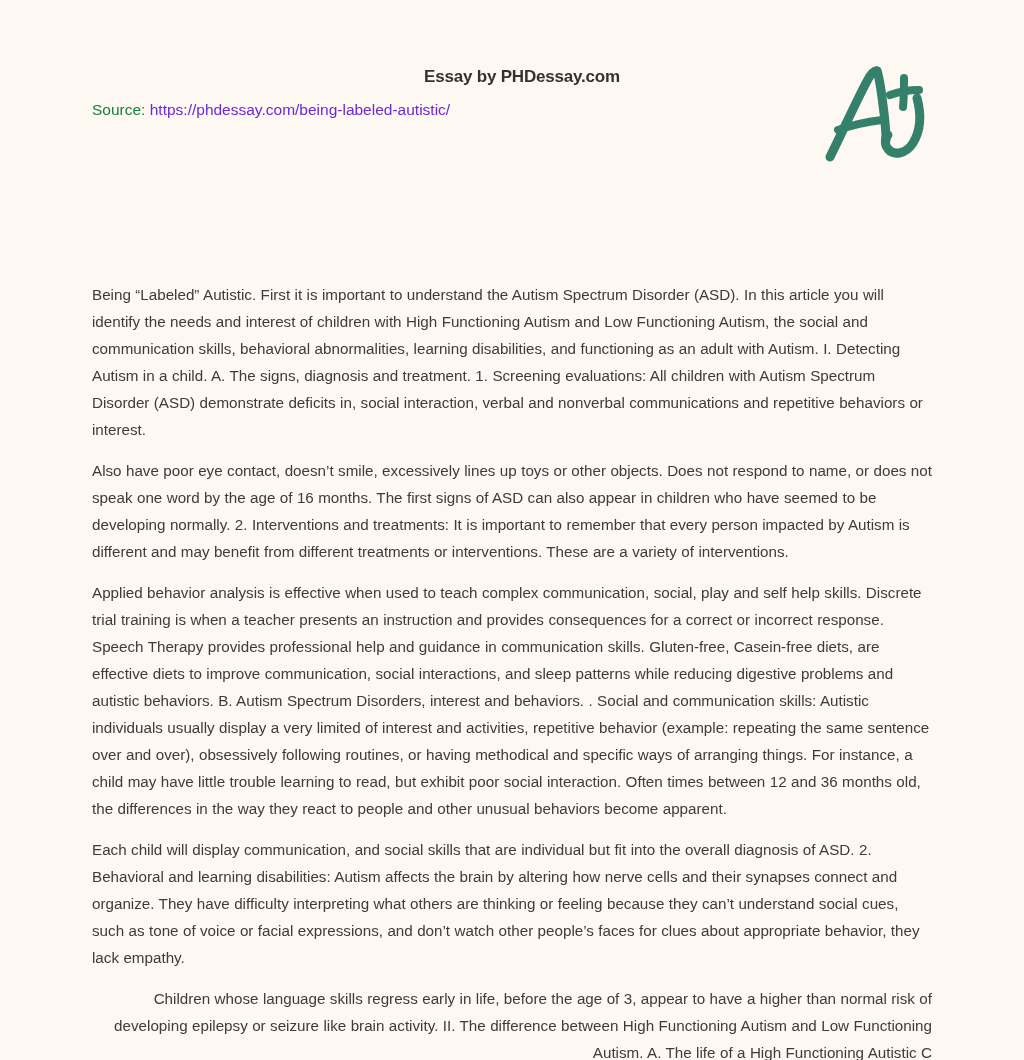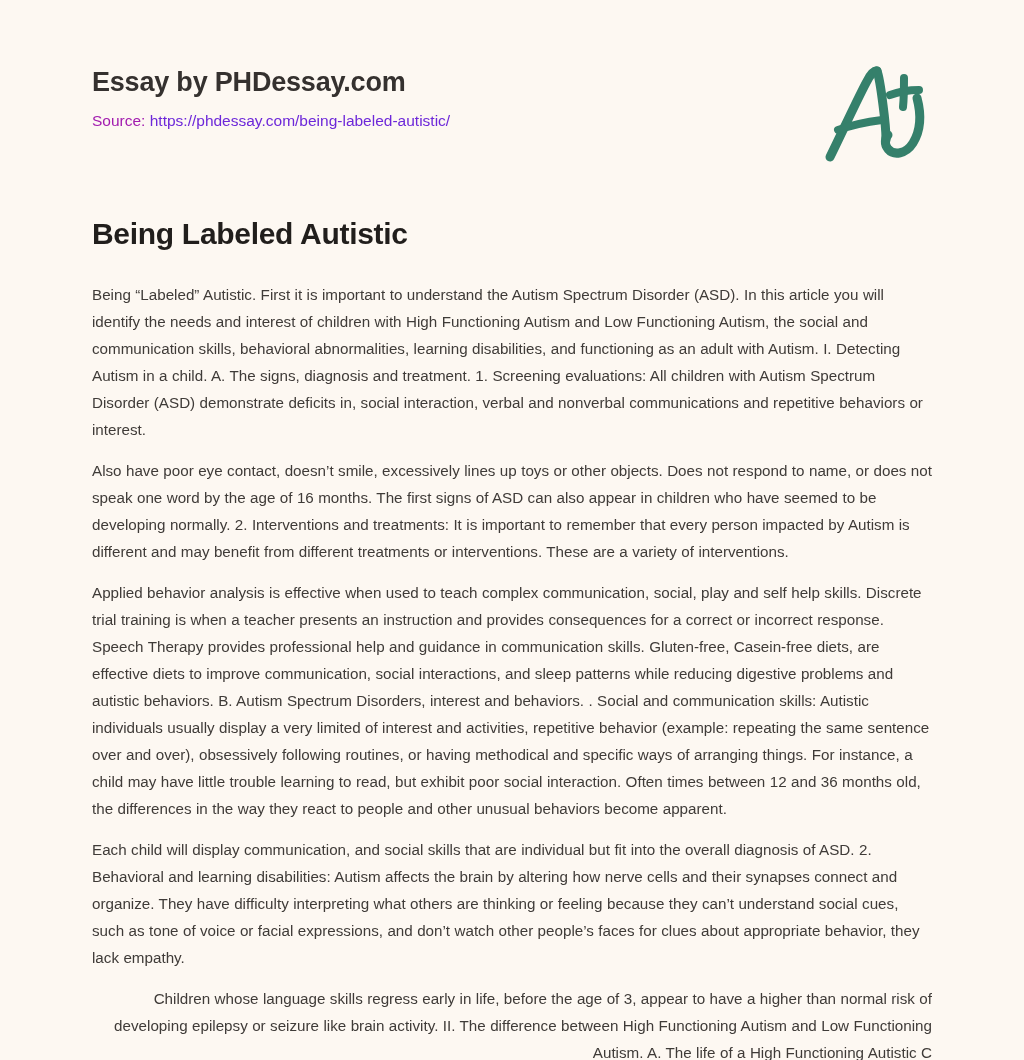--- a/index.html
+++ b/index.html
@@ -22,36 +22,37 @@
   }
 
   
   .header {
     position: absolute;
     left: 92px;
     top: 68px;
     width: 860px;
   }
   .brand-title {
-    font-size: 27px;
+    font-size: 17px;
     font-weight: bold;
     color: #35312f;
     letter-spacing: -0.2px;
     line-height: 1.1;
     margin: 0;
+    text-align: center;
   }
   .source-line {
     margin-top: 14px;
     font-size: 15.5px;
     line-height: 1.2;
     color: #8d8781;
     white-space: nowrap;
   }
   .source-label {
-    color: #a21caf;
+    color: #15803d;
   }
   .source-url {
     color: #6d28d9;
     text-decoration: none;
   }
 
   
   .logo {
     position: absolute;
     left: 818px;
@@ -122,21 +123,20 @@
 
         <path d="M72 37 C 80 34, 92 32, 101 32" stroke-width="8"></path>
 
         <path d="M86 20 C 86 29, 86 40, 85 49" stroke-width="8"></path>
 
         <path d="M99 40 C 103 55, 103 72, 95 85 C 88 96, 76 98, 70 91 C 66 86, 67 80, 70 77" stroke-width="9"></path>
       </g>
     </svg>
   </div>
 
-  <h2 class="essay-title">Being Labeled Autistic</h2>
 
   <div class="body-copy">
     <p>Being “Labeled” Autistic. First it is important to understand the Autism Spectrum Disorder (ASD). In this article you will identify the needs and interest of children with High Functioning Autism and Low Functioning Autism, the social and communication skills, behavioral abnormalities, learning disabilities, and functioning as an adult with Autism. I. Detecting Autism in a child. A. The signs, diagnosis and treatment. 1. Screening evaluations: All children with Autism Spectrum Disorder (ASD) demonstrate deficits in, social interaction, verbal and nonverbal communications and repetitive behaviors or interest.</p>
     <p>Also have poor eye contact, doesn’t smile, excessively lines up toys or other objects. Does not respond to name, or does not speak one word by the age of 16 months. The first signs of ASD can also appear in children who have seemed to be developing normally. 2. Interventions and treatments: It is important to remember that every person impacted by Autism is different and may benefit from different treatments or interventions. These are a variety of interventions.</p>
     <p>Applied behavior analysis is effective when used to teach complex communication, social, play and self help skills. Discrete trial training is when a teacher presents an instruction and provides consequences for a correct or incorrect response. Speech Therapy provides professional help and guidance in communication skills. Gluten-free, Casein-free diets, are effective diets to improve communication, social interactions, and sleep patterns while reducing digestive problems and autistic behaviors. B. Autism Spectrum Disorders, interest and behaviors. . Social and communication skills: Autistic individuals usually display a very limited of interest and activities, repetitive behavior (example: repeating the same sentence over and over), obsessively following routines, or having methodical and specific ways of arranging things. For instance, a child may have little trouble learning to read, but exhibit poor social interaction. Often times between 12 and 36 months old, the differences in the way they react to people and other unusual behaviors become apparent.</p>
     <p>Each child will display communication, and social skills that are individual but fit into the overall diagnosis of ASD. 2. Behavioral and learning disabilities: Autism affects the brain by altering how nerve cells and their synapses connect and organize. They have difficulty interpreting what others are thinking or feeling because they can’t understand social cues, such as tone of voice or facial expressions, and don’t watch other people’s faces for clues about appropriate behavior, they lack empathy.</p>
     <p>Children whose language skills regress early in life, before the age of 3, appear to have a higher than normal risk of developing epilepsy or seizure like brain activity. II. The difference between High Functioning Autism and Low Functioning Autism. A. The life of a High Functioning Autistic C</p>
   </div>
 
 </div>

